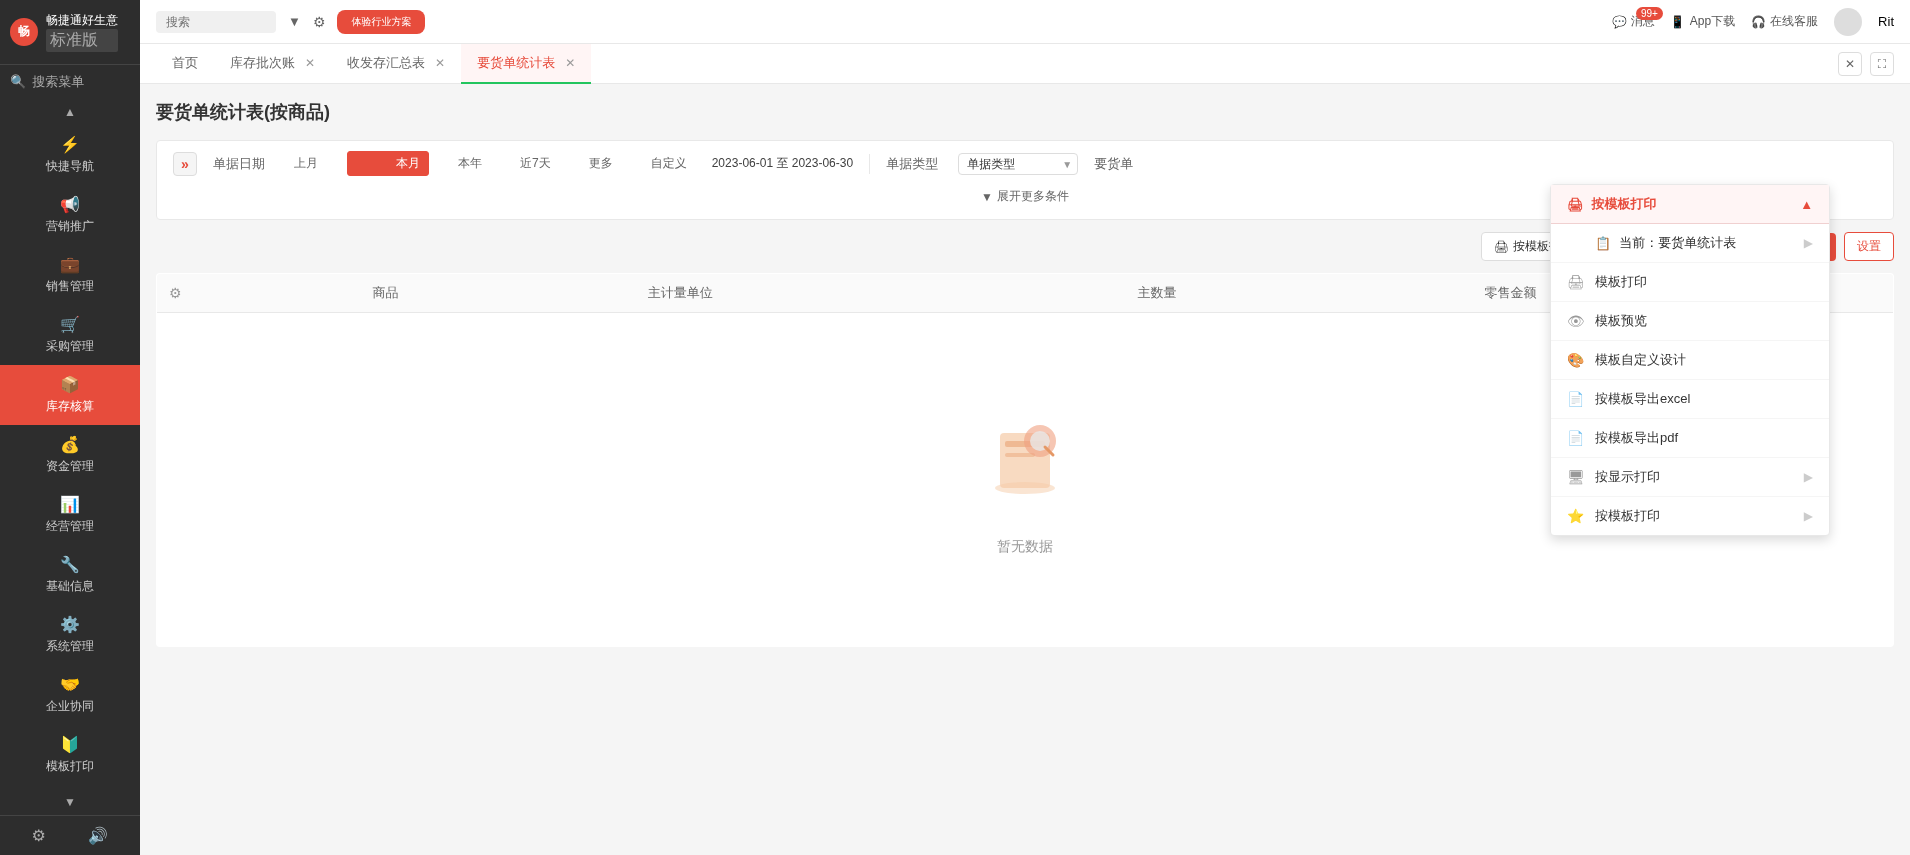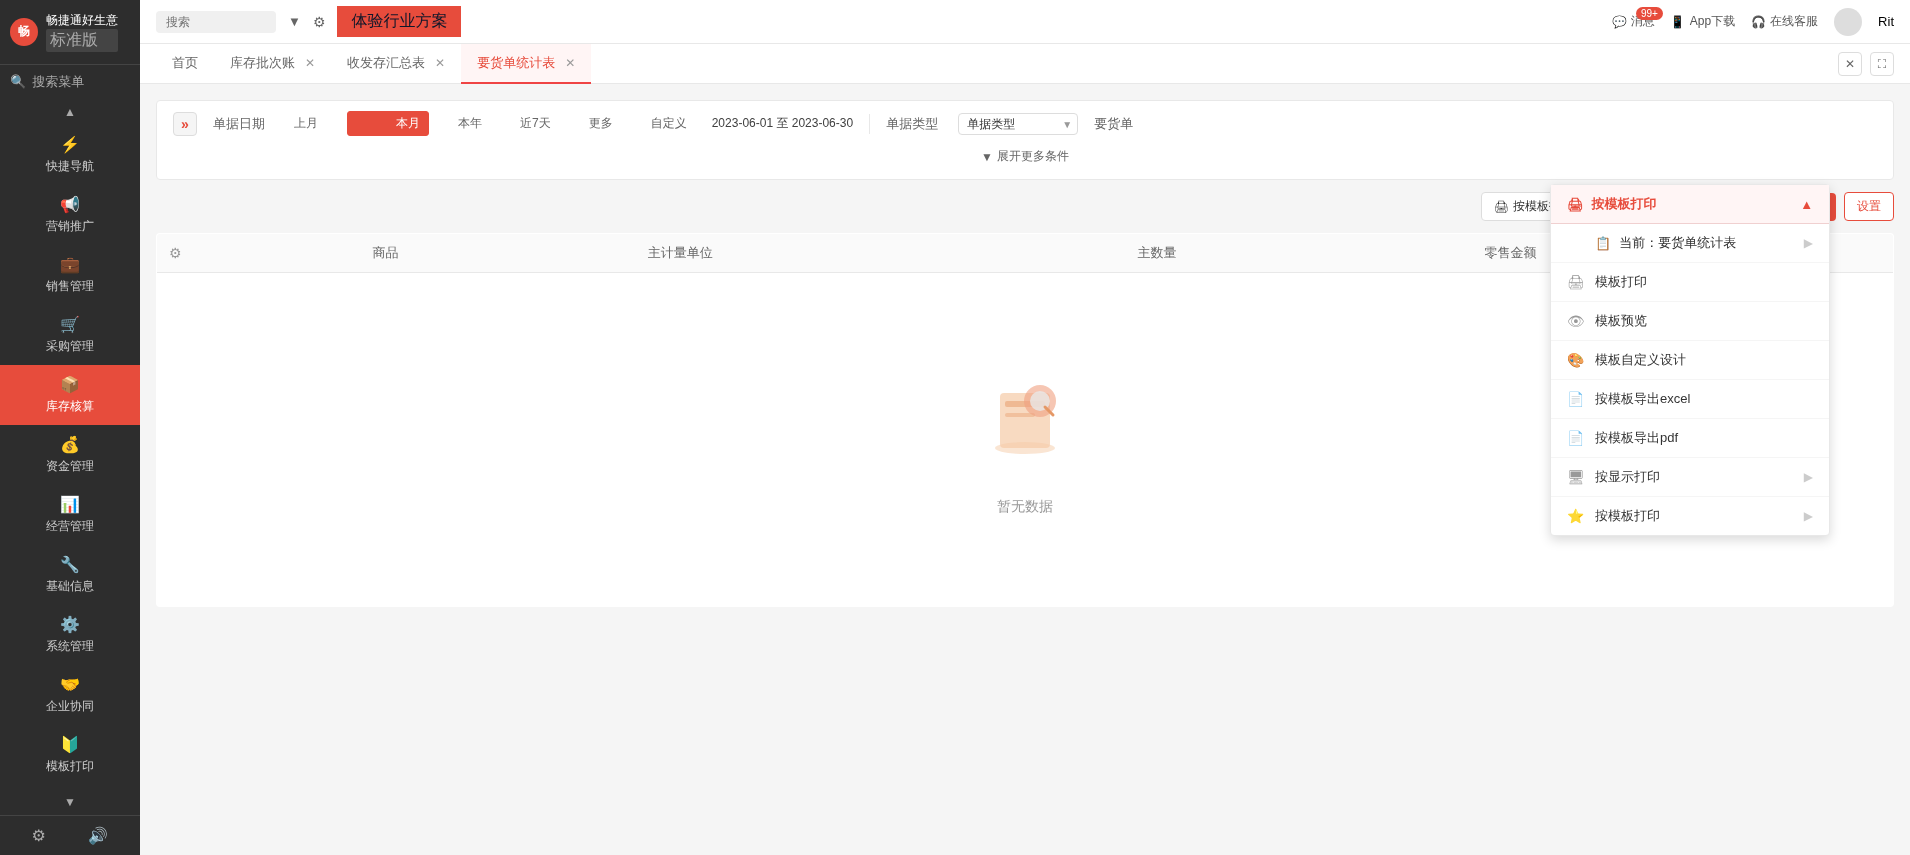--- a/index.html
+++ b/index.html
@@ -23,30 +23,30 @@
     .scroll-arrow { color: #aaa; font-size: 12px; cursor: pointer; padding: 4px; }
 
     
     .main { flex: 1; display: flex; flex-direction: column; overflow: hidden; }
 
     
     .topbar { background: #fff; padding: 0 16px; height: 44px; display: flex; align-items: center; gap: 12px; border-bottom: 1px solid #e8e8e8; flex-shrink: 0; }
     .topbar-search { background: #f0f0f0; border: none; border-radius: 4px; padding: 4px 10px; font-size: 12px; width: 120px; color: #999; }
     .topbar-dropdown { color: #666; cursor: pointer; }
     .topbar-gear { color: #666; cursor: pointer; font-size: 14px; }
-    .topbar-trial-btn { background: #e74c3c; color: #0f172a; border: none; border-radius: 0; padding: 5px 14px; font-size: 16px; cursor: pointer; }
+    .topbar-trial-btn { background: #e74c3c; color: #ffffff; border: none; border-radius: 8px; padding: 5px 14px; font-size: 10px; cursor: pointer; }
     .topbar-right { margin-left: auto; display: flex; align-items: center; gap: 16px; }
     .topbar-right-item { display: flex; align-items: center; gap: 4px; color: #555; font-size: 12px; cursor: pointer; position: relative; }
     .badge { background: #e74c3c; color: white; border-radius: 10px; padding: 1px 5px; font-size: 10px; position: absolute; top: -6px; right: -8px; }
     .topbar-avatar { width: 28px; height: 28px; background: #ddd; border-radius: 50%; }
 
     
     .tabbar { background: #fff; padding: 0 16px; height: 40px; display: flex; align-items: center; gap: 0; border-bottom: 1px solid #e8e8e8; flex-shrink: 0; position: relative; }
     .tab { padding: 0 16px; height: 40px; display: flex; align-items: center; gap: 6px; font-size: 13px; color: #666; cursor: pointer; border-bottom: 2px solid transparent; white-space: nowrap; }
-    .tab.active { color: #e74c3c; border-bottom: 2px solid #ef4444; background: #fff5f5; text-align: right; }
+    .tab.active { color: #e74c3c; border-bottom: 2px solid #22c55e; background: #fff5f5; text-align: right; }
     .tab-close { font-size: 12px; color: #999; margin-left: 4px; cursor: pointer; }
     .tabbar-actions { margin-left: auto; display: flex; align-items: center; gap: 8px; }
     .tabbar-action-btn { border: 1px solid #ddd; background: #fff; border-radius: 4px; width: 24px; height: 24px; display: flex; align-items: center; justify-content: center; cursor: pointer; color: #666; font-size: 12px; }
 
     
     .page-content { flex: 1; padding: 16px; overflow: auto; position: relative; }
     .page-title { font-size: 18px; font-weight: bold; color: #333; margin-bottom: 16px; }
 
     
     .filter-bar { background: #fff; border: 1px solid #e8e8e8; border-radius: 4px; padding: 10px 16px; margin-bottom: 12px; }
@@ -221,20 +221,21 @@
       <span class="tab-close">✕</span>
     </div>
 
     <div class="tabbar-actions">
       <div class="tabbar-action-btn">✕</div>
       <div class="tabbar-action-btn">⛶</div>
     </div>
   </div>
 
   <div class="page-content">
+    <div class="page-title">要货单统计表(按商品)</div>
 
     <div class="filter-bar">
       <div class="filter-row">
 
         <div class="filter-toggle">»</div>
 
         <div class="filter-item">
           <span class="filter-label">单据日期</span>
           <div class="date-btn">上月</div>
           <div class="date-btn active">本月</div>

